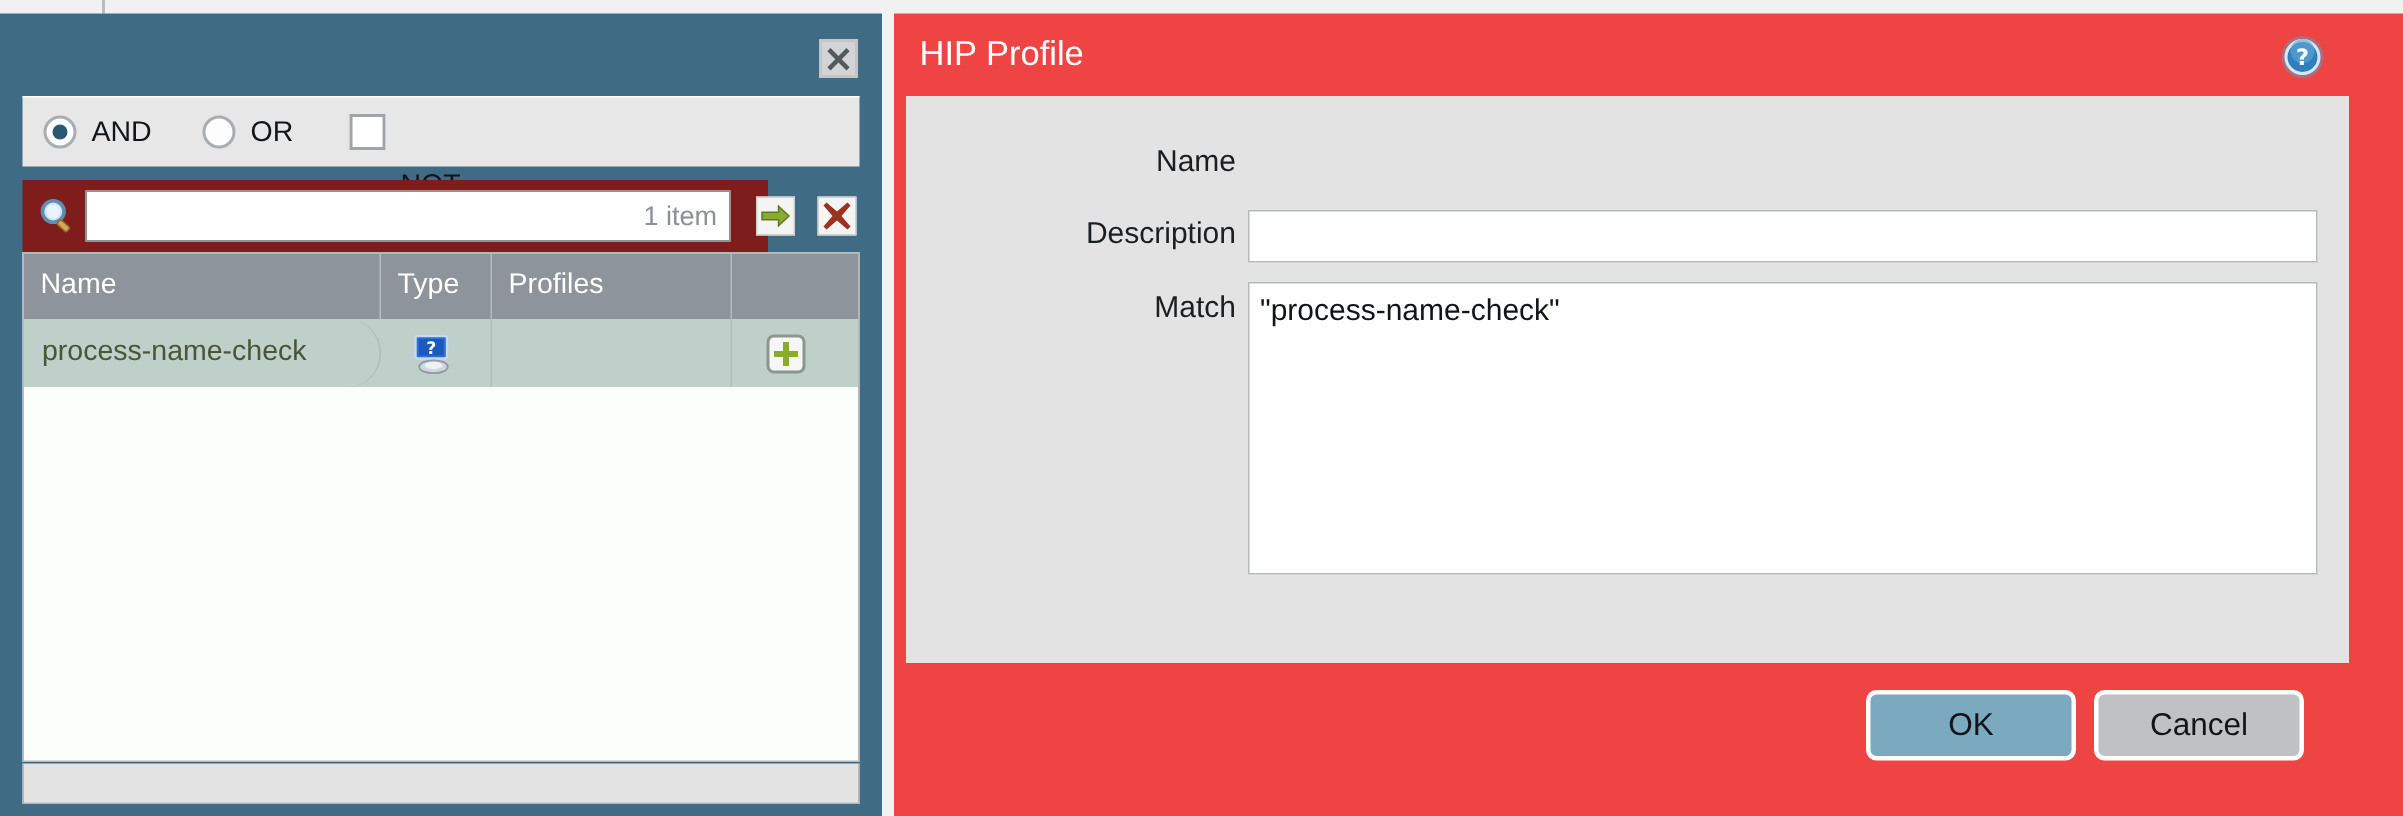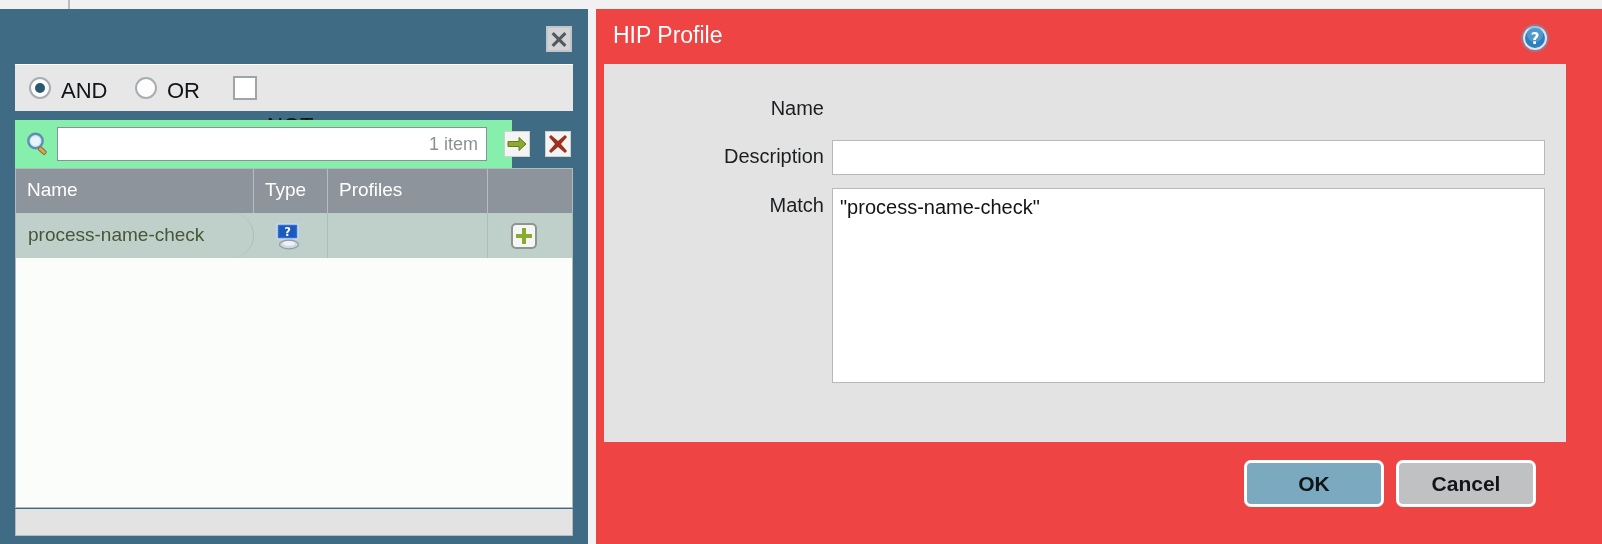--- a/index.html
+++ b/index.html
@@ -100,21 +100,21 @@
     left: 4px; top: 4px;
     width: 10px; height: 10px;
     border-radius: 50%;
     background: #2b5871;
   }
   .r-and { left: 14px; }
   .r-or  { left: 120px; }
   .bool-label {
     position: absolute;
     top: 13px;
-    font-size: 22px;
+    font-size: 19px;
     color: #111418;
     white-space: nowrap;
   }
   .l-and { left: 46px; }
   .l-or  { left: 152px; }
   .l-not { left: 252px; margin-top: 35px; }
   .checkbox {
     position: absolute;
     left: 218px; top: 11px;
     width: 24px; height: 24px;
@@ -122,21 +122,21 @@
     border: 2px solid #a0a4a9;
     box-sizing: border-box;
     cursor: pointer;
   }
 
   
   .search-bar {
     position: absolute;
     left: 15px; top: 111px;
     width: 497px; height: 48px;
-    background: #86efac;
+    background: #7f1d1d;
   }
   .mag-icon {
     position: absolute;
     left: 9px; top: 10px;
     width: 28px; height: 28px;
   }
   .search-input {
     position: absolute;
     left: 42px; top: 7px;
     width: 430px; height: 34px;
@@ -352,21 +352,20 @@
     border: 3px solid #ffffff;
     border-radius: 7px;
     box-sizing: border-box;
     font-family: "Liberation Sans", sans-serif;
     font-size: 21px;
     color: #121518;
     cursor: pointer;
     display: flex;
     align-items: center;
     justify-content: center;
-    font-weight: bold;
   }
   .btn-ok {
     left: 648px;
     width: 140px;
     background: #7aa9c0;
   }
   .btn-cancel {
     left: 800px;
     width: 140px;
     background: #c0c1c3;

